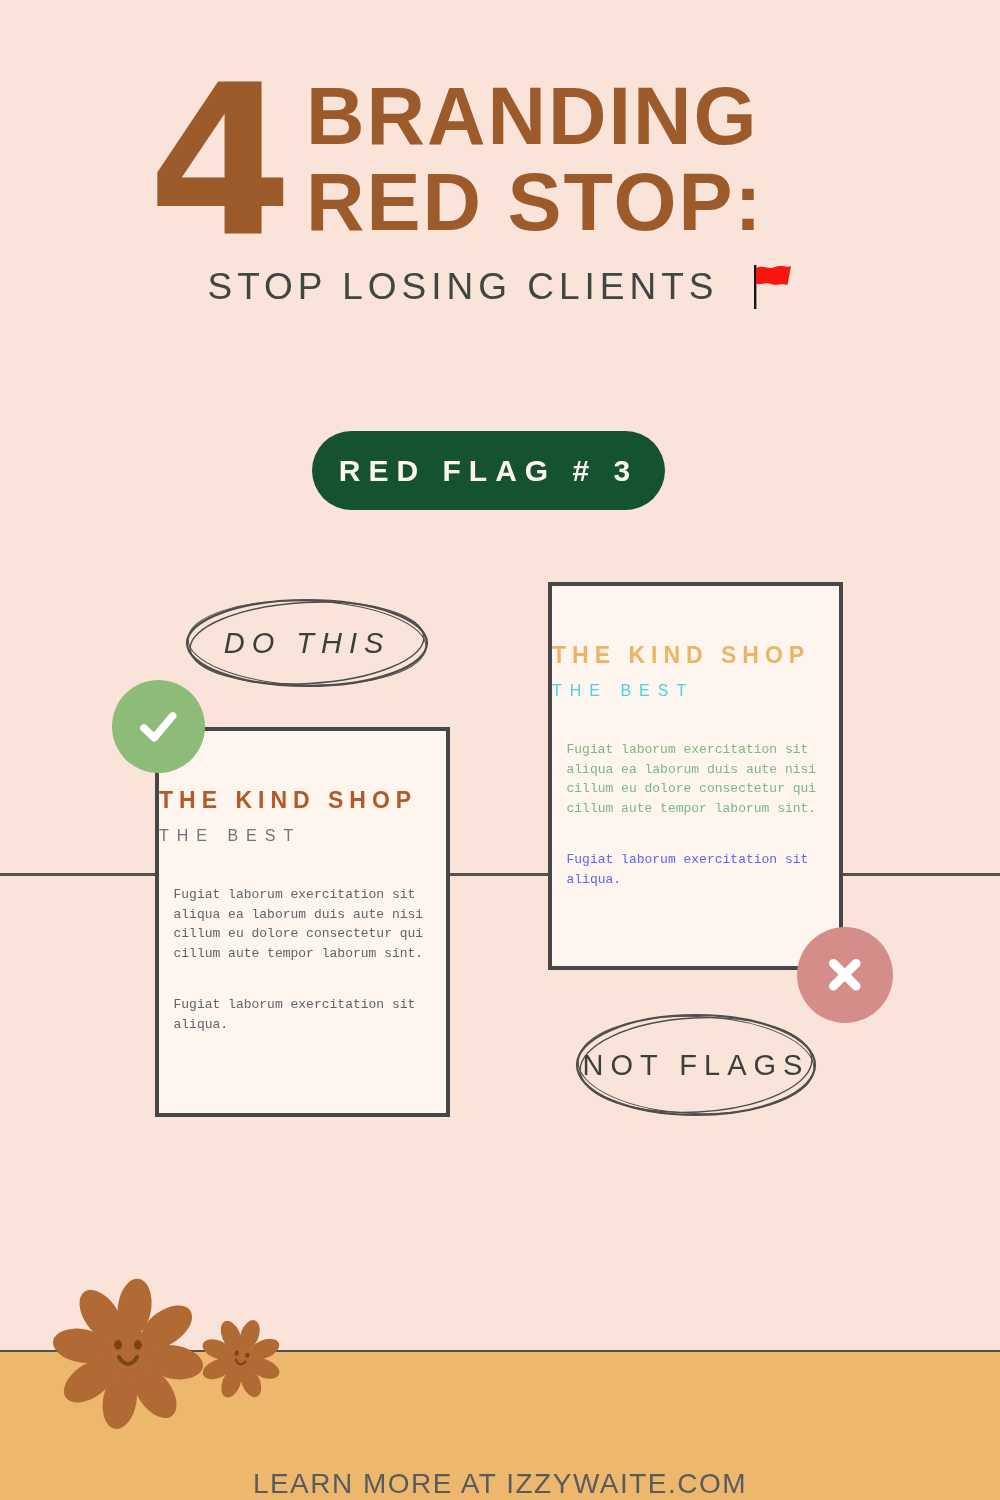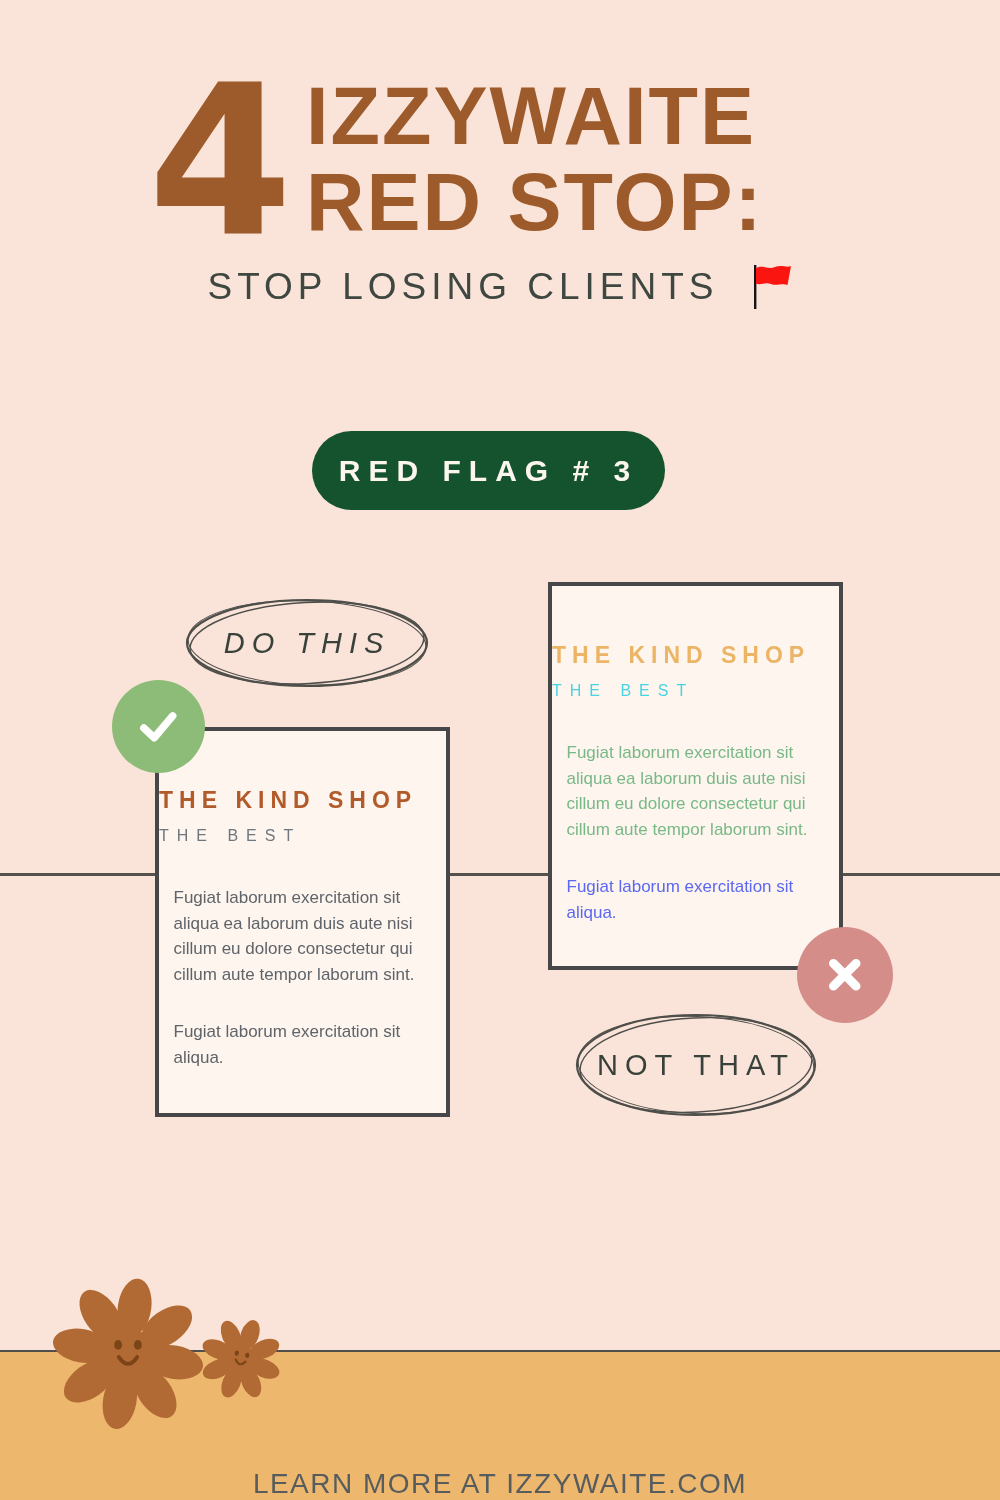--- a/index.html
+++ b/index.html
@@ -38,22 +38,22 @@
   .card{position:absolute;box-sizing:border-box;background:#fdf5ee;border:4px solid #47474a;
     z-index:2;text-align:left;}
   .card-left{left:155px;top:727px;width:295px;height:390px;}
   .card-right{left:548px;top:582px;width:295px;height:388px;}
   .card-title{margin-top:56px;font-size:23px;font-weight:800;letter-spacing:6px;white-space:nowrap;}
   .card-left .card-title{color:#b35a2b;}
   .card-right .card-title{color:#ecb566;}
   .card-subtitle{margin-top:13px;font-size:16px;letter-spacing:8px;white-space:nowrap;}
   .card-left .card-subtitle{color:#6f767d;}
   .card-right .card-subtitle{color:#49d3e2;}
-  .card-body{width:258px;margin:40px auto 0;font-size:17px;line-height:1.5;
-    font-family:Liberation Sans, sans-serif;}
+  .card-body{width:258px;margin:40px auto 0;font-size:13px;line-height:1.5;
+    font-family:Liberation Mono, monospace;}
   .card-body.p2{margin-top:32px;}
   .card-left .card-body{color:#5f646a;}
   .card-right .card-body.p1{color:#79b987;}
   .card-right .card-body.p2{color:#5b68f1;}
 
   
   .round-badge{position:absolute;border-radius:50%;display:flex;align-items:center;
     justify-content:center;z-index:3;}
   .check-badge{left:112px;top:680px;width:93px;height:93px;background:#8cbc77;}
   .x-badge{left:797px;top:927px;width:96px;height:96px;background:#d48d89;}
@@ -69,21 +69,21 @@
   .flower-big{left:52px;top:1278px;width:152px;height:152px;}
   .flower-small{left:200px;top:1318px;width:82px;height:82px;transform:rotate(12deg);}
 </style>
 </head>
 <body>
 
 <div class="page">
 
   <div class="big-number">4</div>
   <div class="title-lines">
-    <div>IZZYWAITE</div>
+    <div>BRANDING</div>
     <div>RED STOP:</div>
   </div>
   <div class="subtitle-row">
     <span class="subtitle">STOP LOSING CLIENTS</span>
     <span>
       <svg class="flag-svg" viewBox="0 0 42 46">
         <rect x="3" y="1" width="2.4" height="44" fill="#151515"></rect>
         <path d="M5 4 C 12 0.5, 17 6, 24 3 C 30 0.5, 36 4, 40 2 L 36.5 21 C 31 18.5, 26 22.5, 20 20 C 14 17.5, 9 22, 5 19.5 Z" fill="#fa1510"></path>
       </svg>
     </span>
@@ -127,21 +127,21 @@
       <path d="M31 31 L69 69 M69 31 L31 69" fill="none" stroke="#ffffff" stroke-width="15" stroke-linecap="round"></path>
     </svg>
   </div>
 
   <div class="oval-badge oval-not">
     <svg viewBox="0 0 246 108">
       <ellipse cx="123" cy="54" rx="119" ry="50" fill="none" stroke="#4e4e4a" stroke-width="2.2"></ellipse>
       <ellipse cx="123" cy="54" rx="116" ry="47" fill="none" stroke="#4e4e4a" stroke-width="1.4" transform="rotate(-3 123 54)"></ellipse>
       <ellipse cx="123" cy="54" rx="118" ry="48.5" fill="none" stroke="#4e4e4a" stroke-width="1" transform="rotate(2 123 54)"></ellipse>
     </svg>
-    <div class="oval-label">NOT THAT</div>
+    <div class="oval-label">NOT FLAGS</div>
   </div>
 
   <div class="band">
     <div class="footer-text">LEARN MORE AT IZZYWAITE.COM</div>
   </div>
 
   <svg class="flower flower-big" viewBox="0 0 100 100">
     <g fill="#b26a34">
       <ellipse cx="50" cy="19" rx="11" ry="19" transform="rotate(8 50 50)"></ellipse>
       <ellipse cx="50" cy="19" rx="11" ry="19" transform="rotate(55 50 50)"></ellipse>

